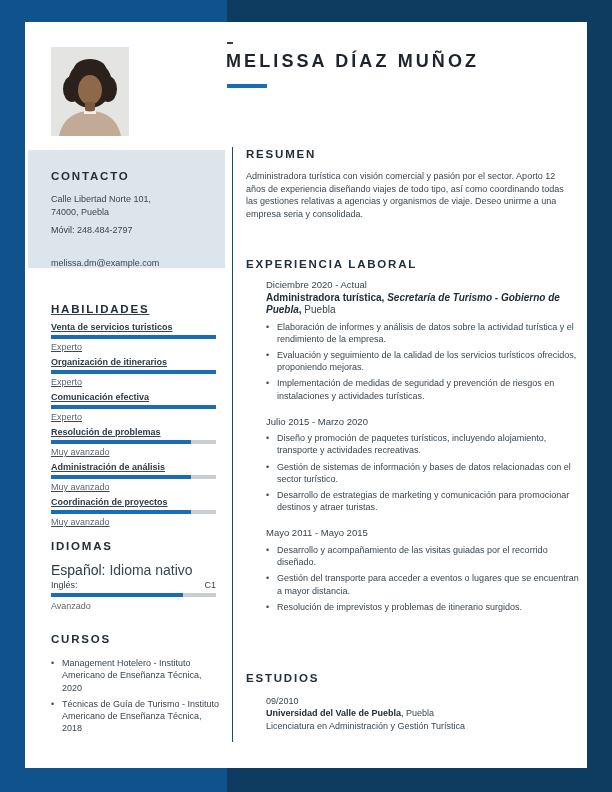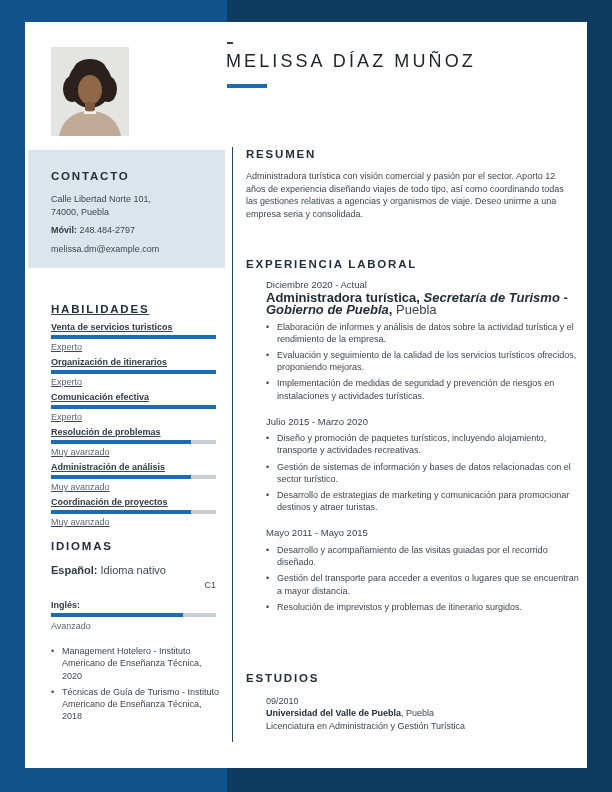--- a/index.html
+++ b/index.html
@@ -23,64 +23,64 @@
   .band-tl{left:0;top:0;width:227px;height:22px;background:var(--frame-left-blue);}
   .band-tr{left:227px;top:0;width:385px;height:22px;background:var(--frame-dark-navy);}
   .bar-left{left:0;top:22px;width:25px;height:746px;background:var(--frame-left-blue);}
   .bar-right{left:587px;top:22px;width:25px;height:746px;background:var(--frame-dark-navy);}
   .band-bl{left:0;top:768px;width:227px;height:24px;background:var(--frame-left-blue);}
   .band-br{left:227px;top:768px;width:385px;height:24px;background:var(--frame-dark-navy);}
 
   
   .photo{position:absolute;left:51px;top:47px;width:78px;height:89px;overflow:hidden;}
   .tick{position:absolute;left:227px;top:42px;width:6px;height:2px;background:#3C3C3C;}
-  h1.name{position:absolute;left:226px;top:51px;margin:0;font-size:18px;font-weight:normal;
+  h1.name{position:absolute;left:226px;top:51px;margin:0;font-size:18px;font-weight:bold;
           letter-spacing:3.1px;color:#1E242B;white-space:nowrap;}
   .title-underline{position:absolute;left:227px;top:84px;width:40px;height:4px;background:var(--accent-bar-blue);}
 
   .divider{position:absolute;left:232px;top:147px;width:1px;height:595px;background:#1D4668;}
 
   
   .side-h{font-size:11.5px;font-weight:bold;letter-spacing:1.8px;color:var(--heading-text);}
   .contact-box{position:absolute;left:28px;top:150px;width:197px;height:118px;
                background:var(--contact-box-bg);padding:20px 10px 0 23px;}
   .addr{margin-top:11px;font-size:9px;line-height:12.5px;}
   .phone-line{margin-top:6px;font-size:9px;line-height:12px;}
-  .email-line{margin-top:7px;font-size:9px;line-height:12px;}
-  .blbl{font-weight:bold;color:var(--label-text);margin-top:20px;}
+  .email-line{margin-top:21px;font-size:9px;line-height:12px;}
+  .blbl{font-weight:normal;color:var(--label-text);}
 
   .skills{position:absolute;left:51px;top:303px;width:165px;text-decoration:underline;}
   .skills-list{margin-top:7px;}
   .skill{margin-bottom:5px;}
   .skill-label{font-size:9px;font-weight:bold;color:var(--label-text);line-height:11px;}
   .skill-bar{margin-top:2px;height:4px;background:var(--progress-track-gray);}
   .skill-fill{height:100%;background:var(--accent-bar-blue);}
   .skill-level{margin-top:3px;font-size:9px;color:var(--muted-text);line-height:10px;}
 
   .langs{position:absolute;left:51px;top:540px;width:165px;}
-  .lang-line1{margin-top:12px;font-size:11px;line-height:12px;}
+  .lang-line1{margin-top:12px;font-size:14px;line-height:12px;}
   .lang-line2{display:flex;justify-content:space-between;margin-top:3px;font-size:9px;line-height:12px;}
   .lang-bar{margin-top:2px;height:4px;background:var(--progress-track-gray);}
   .lang-fill{height:100%;background:var(--accent-bar-blue);}
   .lang-level{margin-top:4px;font-size:9px;color:var(--muted-text);}
 
   .courses{position:absolute;left:51px;top:633px;width:172px;}
   .course-list{margin:12px 0 0;padding:0;list-style:none;}
   .course-list li{position:relative;padding-left:11px;font-size:9px;line-height:12.3px;margin-bottom:4px;}
   .bullet-dot{position:absolute;left:0;top:0;}
 
   
   .summary{position:absolute;left:246px;top:148px;width:331px;}
   .summary p{margin:10px 0 0;font-size:9px;line-height:12.6px;}
 
   .experience{position:absolute;left:246px;top:258px;width:334px;}
   .jobs{margin-top:9px;padding-left:20px;}
   .job{margin-bottom:14px;}
   .job-dates{font-size:9.5px;line-height:12.5px;color:#39454F;}
-  .job-title{font-size:13px;line-height:12.5px;font-weight:bold;color:#222E38;}
+  .job-title{font-size:10px;line-height:12.5px;font-weight:bold;color:#222E38;}
   .job-title .company{font-style:italic;}
   .job-title .loc{font-weight:normal;color:#39454F;}
   ul.bullets{margin:4px 0 0;padding:0;list-style:none;}
   ul.bullets li{position:relative;padding-left:11px;font-size:9px;line-height:12.2px;margin-bottom:4px;}
 
   .education{position:absolute;left:246px;top:672px;width:334px;}
   .edu-body{margin-top:11px;padding-left:20px;font-size:9px;line-height:12.4px;}
   .edu-school{font-weight:bold;color:#222E38;}
 </style>
 </head>
@@ -191,20 +191,21 @@
       <span class="blbl">Inglés:</span>
       <span>C1</span>
     </div>
     <div class="lang-bar">
       <div class="lang-fill" style="width: 80%;"></div>
     </div>
     <div class="lang-level">Avanzado</div>
   </div>
 
   <div class="courses">
+    <div class="side-h">CURSOS</div>
     <ul class="course-list">
         <li><span class="bullet-dot">•</span>Management Hotelero - Instituto Americano de Enseñanza Técnica, 2020</li>
         <li><span class="bullet-dot">•</span>Técnicas de Guía de Turismo - Instituto Americano de Enseñanza Técnica, 2018</li>
       </ul>
   </div>
 
   <div class="summary">
     <div class="side-h">RESUMEN</div>
     <p>Administradora turística con visión comercial y pasión por el sector. Aporto 12 años de experiencia diseñando viajes de todo tipo, así como coordinando todas las gestiones relativas a agencias y organismos de viaje. Deseo unirme a una empresa seria y consolidada.</p>
   </div>

